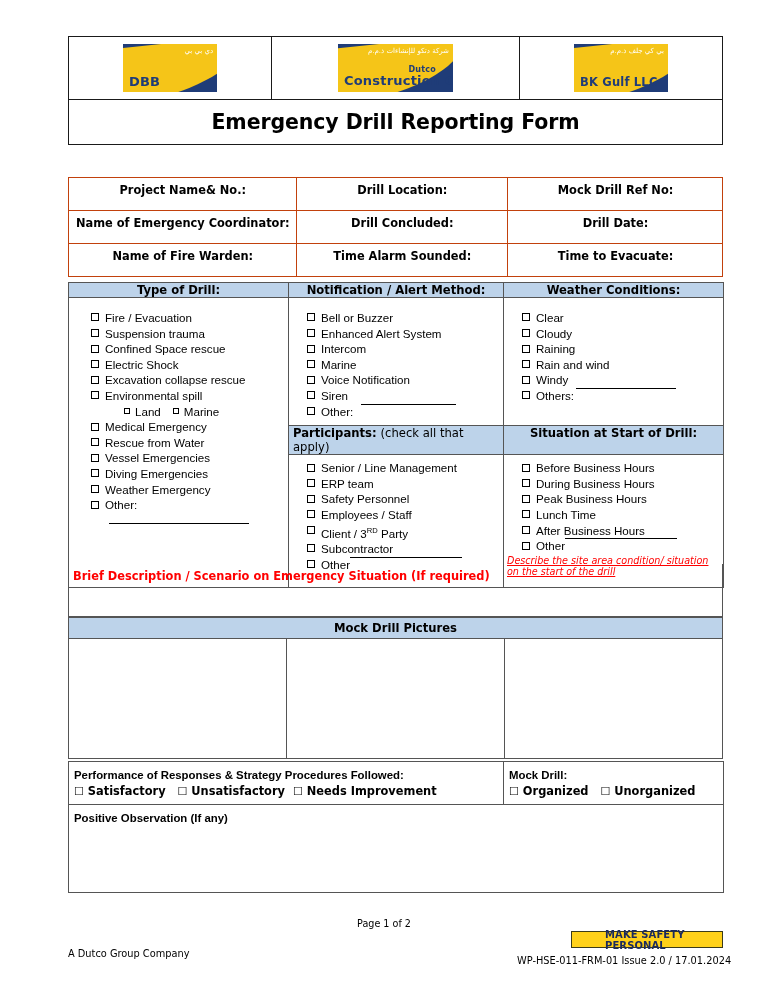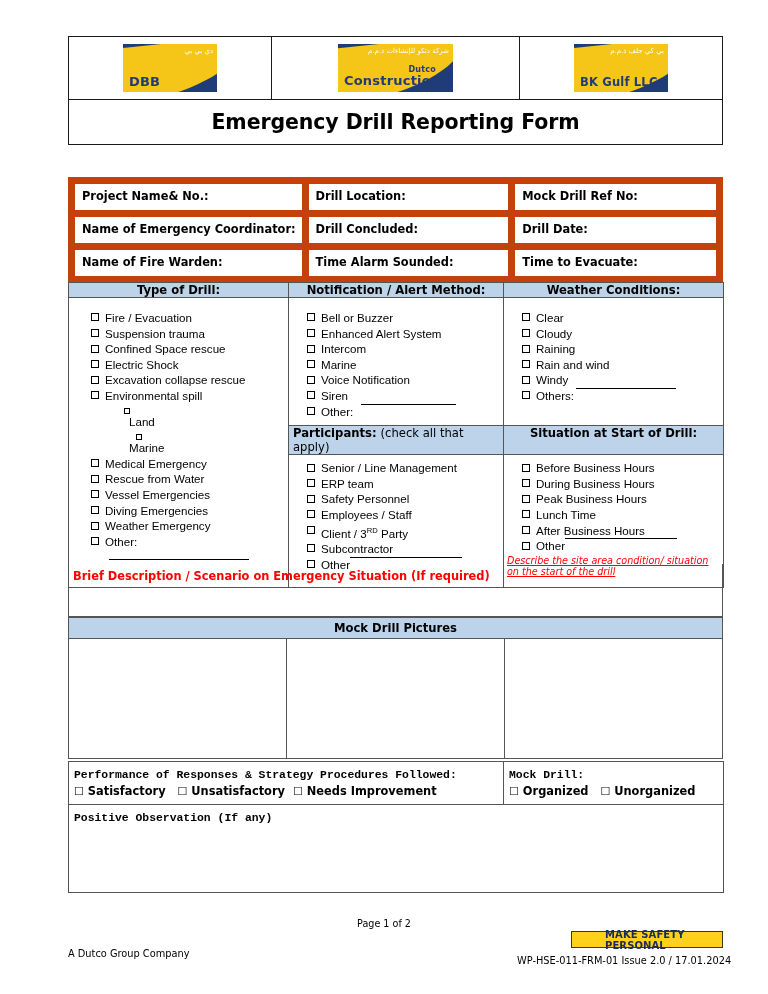--- a/index.html
+++ b/index.html
@@ -74,26 +74,27 @@
     text-align:center; color:#ff0000; font-weight:700; font-size:11.2px;
     font-family:"DejaVu Sans", sans-serif;
   }
 
   
   .info-table {
     position:absolute; left:68px; top:177px; width:655px;
     border-collapse: collapse;
   }
   .info-table td {
-    border: 7px solid #c2410c;
+    border: 1px solid #c2410c;
     height: 33px; vertical-align: top;
     padding: 5px 6px 0 7px;
     font-size: 11.4px; font-weight: 700;
     font-family:"DejaVu Sans", sans-serif;
     white-space: nowrap;
+    text-align: center;
   }
   .info-table td.c1 { width: 220px; }
   .info-table td.c2 { width: 215px; }
   .info-table td.c3 { width: 220px; }
 
   
   .grid {
     position:absolute; left:68px; top:282px; width:655px;
     border-collapse: collapse; table-layout: fixed;
   }
@@ -115,21 +116,21 @@
 
   .cklist { padding: 12px 0 6px 0; font-size: 11.6px; line-height: 15.6px; }
   .cklist.tight { padding-top: 5px; }
   .ck-row { display:flex; align-items:flex-start; padding-left: 22px; }
   .grid td.colb .ck-row, .grid td.colc .ck-row { padding-left: 18px; }
   .box {
     display:inline-block; width:8px; height:8px;
     border:1.3px solid #000; margin-top:3.4px; flex:0 0 auto;
   }
   .ck-label { margin-left: 6px; }
-  .sub-row { padding-left: 55px; display:flex; align-items:flex-start;flex-direction:column; }
+  .sub-row { padding-left: 55px; display:flex; align-items:flex-start; }
   .box.sm { width:6px; height:6px; border-width:1px; margin-top:4.5px; }
   .sub-row .ck-label { margin-left: 5px; }
   .sub-gap { margin-left: 12px; }
   .rule {
     display:inline-block; border-bottom:1.3px solid #000;
     height: 1px; vertical-align: middle;
   }
   .rule.w95 { width: 95px; margin-left:8px; margin-bottom:3px; }
   .rule.w100 { width: 100px; margin-left:2px; margin-bottom:3px; }
   .rule.w110 { width: 112px; margin-left:0px; margin-bottom:3px; }
@@ -169,21 +170,21 @@
   .pics .cell { height: 120px; }
 
   
   .perf {
     position:absolute; left:68px; top:761px; width:655px;
     border-collapse: collapse; table-layout: fixed;
   }
   .perf td { border:1px solid #555; padding: 5px 5px 6px 5px; vertical-align: top; }
   .perf .t {
     font-weight:700; font-size:11.4px; line-height: 17px;
-    font-family:Liberation Mono, monospace;
+    font-family:Liberation Sans, sans-serif;
   }
   .perf .opts { font-weight:700; font-size:11.4px; font-family:"DejaVu Sans", sans-serif; }
   .perf .opts .sq { font-weight: 400; font-size: 11px; }
   .perf .obs-cell { height: 88px; }
 
   
   .pageno {
     position:absolute; left:0; top:918px; width:768px; text-align:center;
     font-size:9.6px; font-family:"DejaVu Sans", sans-serif;
   }

